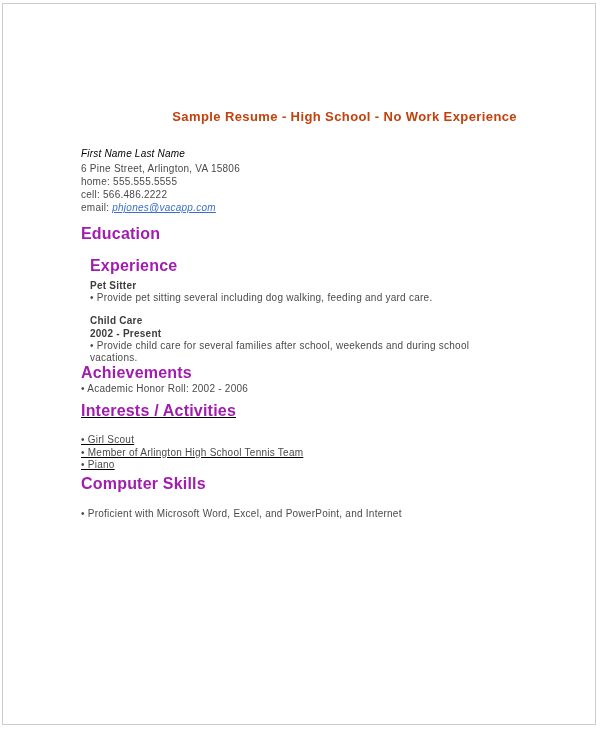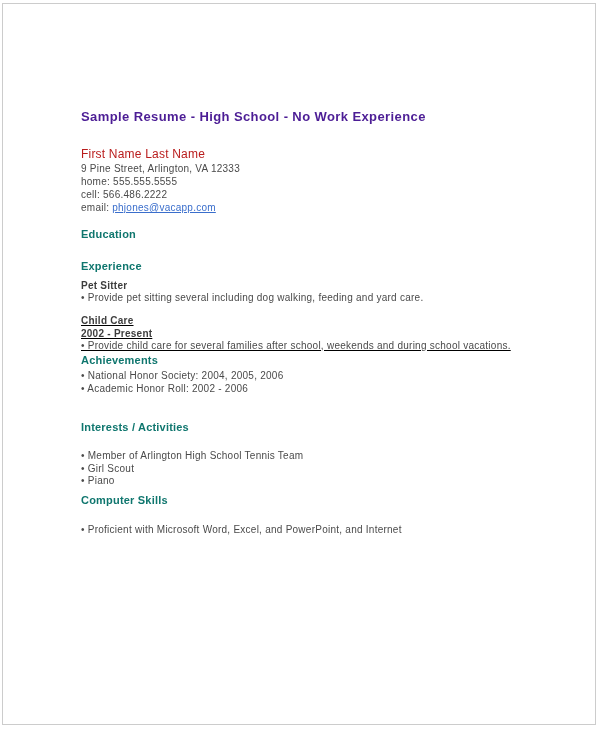--- a/index.html
+++ b/index.html
@@ -20,94 +20,96 @@
     border: 1px solid #cccccc;
     background: #ffffff;
     box-sizing: border-box;
   }
   .content {
     padding: 0 78px 0 78px;
   }
   .doc-title {
     margin: 0;
     padding-top: 105px;
-    text-align: left;
+    text-align: right;
     font-size: 13px;
     font-weight: bold;
-    color: #4c1d95;
+    color: #c2410c;
     letter-spacing: 0.4px;
     line-height: 16px;
   }
   .contact {
     margin-top: 21px;
   }
   .contact-name {
-    font-size: 12px;
-    color: #b91c1c;
+    font-size: 10px;
+    color: #000000;
     line-height: 16px;
     letter-spacing: 0.2px;
+    font-style: italic;
   }
   .small-line {
     font-size: 10px;
     color: #4a4a4a;
     line-height: 13px;
     letter-spacing: 0.25px;
   }
   .email-link {
     color: #3a6ecc;
     text-decoration: underline;
     cursor: pointer;
+    font-style: italic;
   }
   .section-heading {
     margin: 0;
-    font-size: 11px;
+    font-size: 16px;
     font-weight: bold;
-    color: #0f766e;
+    color: #a21caf;
     line-height: 16px;
     letter-spacing: 0.2px;
   }
   .bold-line {
     font-size: 10px;
     font-weight: bold;
     color: #3d3d3d;
     line-height: 13px;
     letter-spacing: 0.25px;
   }
   .bullet-line {
     font-size: 10px;
     color: #4a4a4a;
     line-height: 12.5px;
     letter-spacing: 0.25px;
   }
   
   .sec-education   { margin-top: 12px; }
   .edu-lines       { margin-top: 7px; }
-  .sec-experience  { margin-top: 16px; }
+  .sec-experience  { margin-top: 16px; margin-left: 9px; }
   .job-1           { margin-top: 5px; }
-  .job-2           { margin-top: 9px; text-decoration: underline; }
+  .job-2           { margin-top: 9px; }
   .sec-achievements{ }
   .ach-bullets     { margin-top: 2px; }
   .sec-volunteer   { margin-top: 16px; }
   .vol-bullets     { margin-top: 14px; }
-  .sec-interests   { margin-top: 24px; }
+  .sec-interests   { margin-top: 8px; text-decoration: underline; }
   .int-bullets     { margin-top: 15px; }
   .sec-computer    { margin-top: 4px; }
   .cs-bullets      { margin-top: 16px; }
 </style>
 </head>
 <body>
 
 <div class="page">
   <div class="content">
 
     <h1 class="doc-title">Sample Resume - High School - No Work Experience</h1>
 
     <div class="contact">
       <div class="contact-name">First Name Last Name</div>
-      <div class="small-line">9 Pine Street, Arlington, VA 12333</div>
+      <div class="small-line">6 Pine Street, Arlington, VA 15806</div>
       <div class="small-line">home: 555.555.5555</div>
       <div class="small-line">cell: 566.486.2222</div>
       <div class="small-line">
         <span>email:</span>
         <a class="email-link">phjones@vacapp.com</a>
       </div>
     </div>
 
     <div class="sec-education">
       <h2 class="section-heading">Education</h2>
@@ -126,31 +128,30 @@
         <div class="bold-line">2002 - Present</div>
         <div>
             <div class="bullet-line">• Provide child care for several families after school, weekends and during school vacations.</div>
           </div>
       </div>
     </div>
 
     <div class="sec-achievements">
       <h2 class="section-heading">Achievements</h2>
       <div class="ach-bullets">
-          <div class="bullet-line">• National Honor Society: 2004, 2005, 2006</div>
           <div class="bullet-line">• Academic Honor Roll: 2002 - 2006</div>
         </div>
     </div>
 
 
     <div class="sec-interests">
       <h2 class="section-heading">Interests / Activities</h2>
       <div class="int-bullets">
+          <div class="bullet-line">• Girl Scout</div>
           <div class="bullet-line">• Member of Arlington High School Tennis Team</div>
-          <div class="bullet-line">• Girl Scout</div>
           <div class="bullet-line">• Piano</div>
         </div>
     </div>
 
     <div class="sec-computer">
       <h2 class="section-heading">Computer Skills</h2>
       <div class="cs-bullets">
           <div class="bullet-line">• Proficient with Microsoft Word, Excel, and PowerPoint, and Internet</div>
         </div>
     </div>

